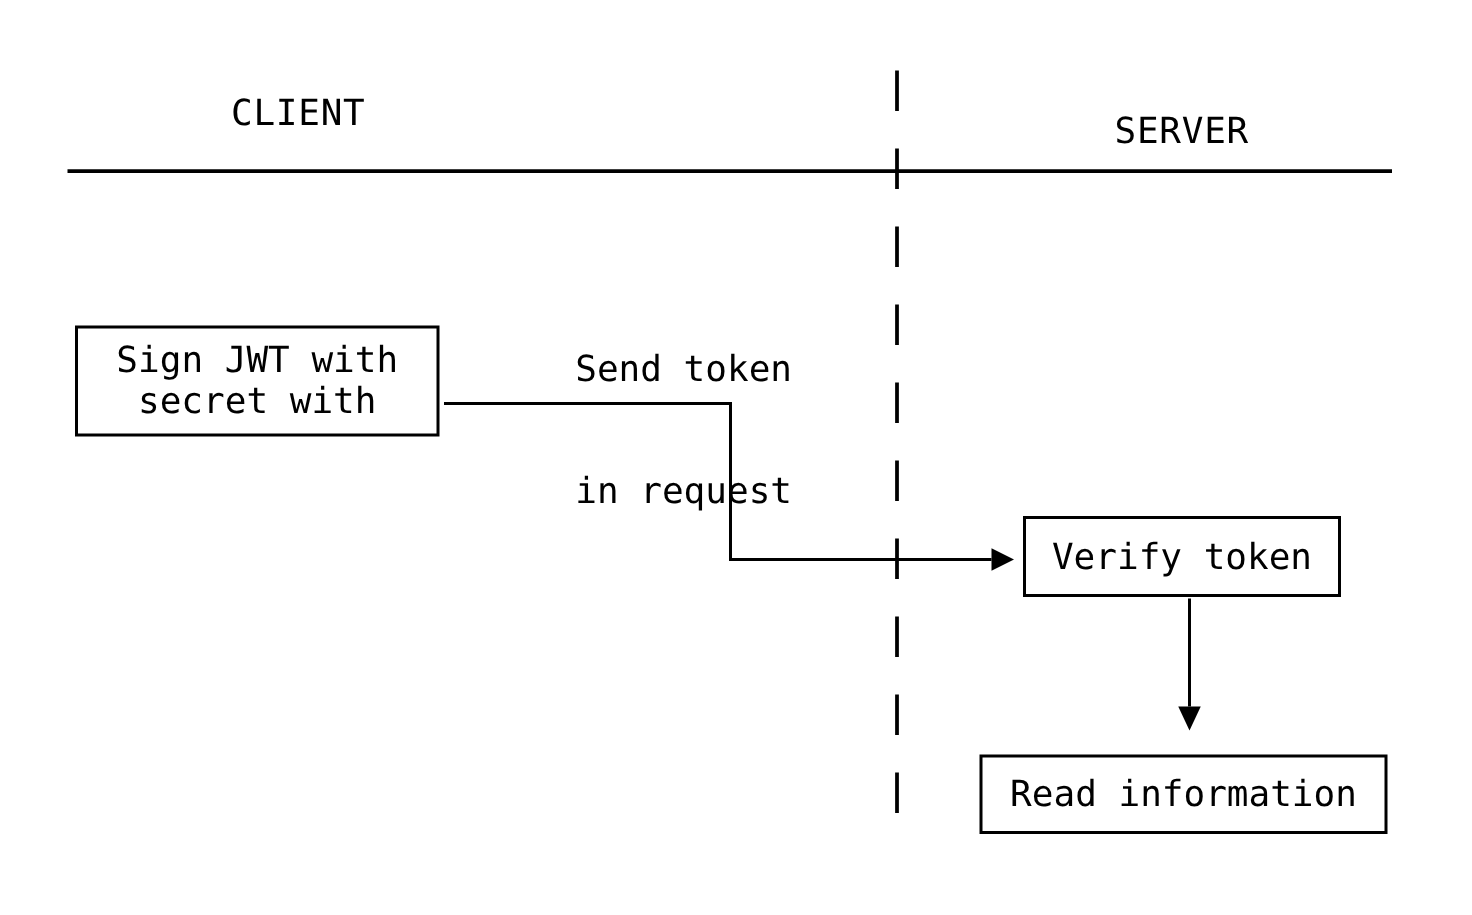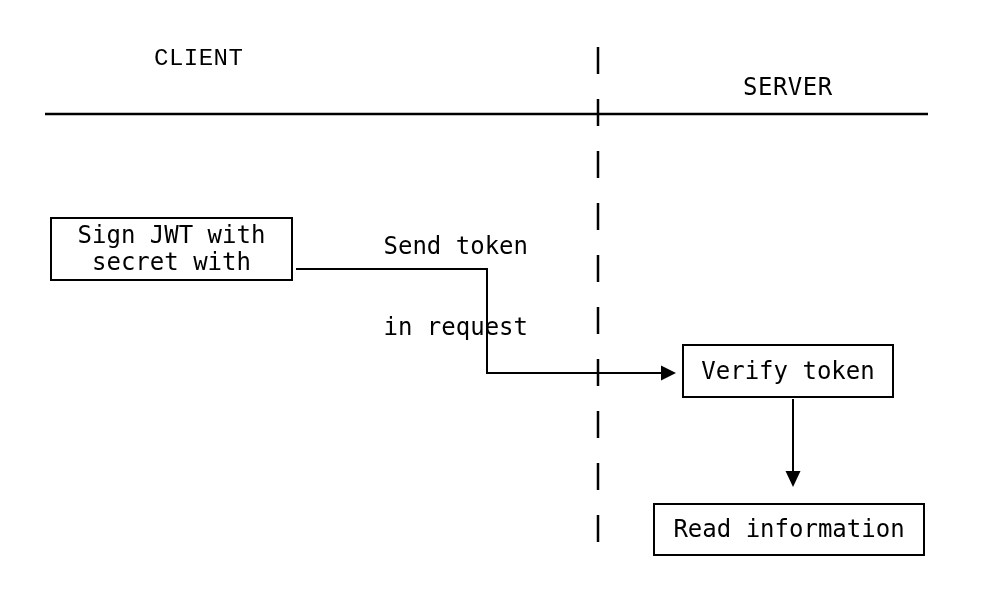--- a/index.html
+++ b/index.html
@@ -75,29 +75,29 @@
 
     <line class="stroke" x1="598" y1="47" x2="598" y2="543" stroke-width="2.5" stroke-dasharray="27 25"></line>
 
     <path class="stroke" d="M 296 269 H 487 V 373 H 661" stroke-width="2"></path>
     <polygon class="fill" points="661,365.5 661,380.5 676,373"></polygon>
 
     <line class="stroke" x1="793" y1="399" x2="793" y2="471" stroke-width="2"></line>
     <polygon class="fill" points="785.5,471 800.5,471 793,487"></polygon>
   </svg>
 
-  <div class="lane-label" style="left:154px; top:47px;font-family:Liberation Mono, monospace;">CLIENT</div>
+  <div class="lane-label" style="left:154px; top:63px;">CLIENT</div>
   <div class="lane-label" style="left:743px; top:47px;margin-top:28px;">SERVER</div>
 
   <div class="edge-label" style="left:382px; top:179px; width:146px;">
     <div>Send token</div>
     <div>in request</div>
   </div>
 
-  <div class="node-box" style="left:50px; top:217px; width:243px; height:64px;">
+  <div class="node-box" style="left:50px; top:217px; width:243px; height:74px;">
     <div>Sign JWT with</div>
     <div>secret with</div>
   </div>
 
   <div class="node-box" style="left:682px; top:344px; width:212px; height:54px;">
     <div>Verify token</div>
   </div>
 
   <div class="node-box" style="left:653px; top:503px; width:272px; height:53px;">
     <div>Read information</div>

